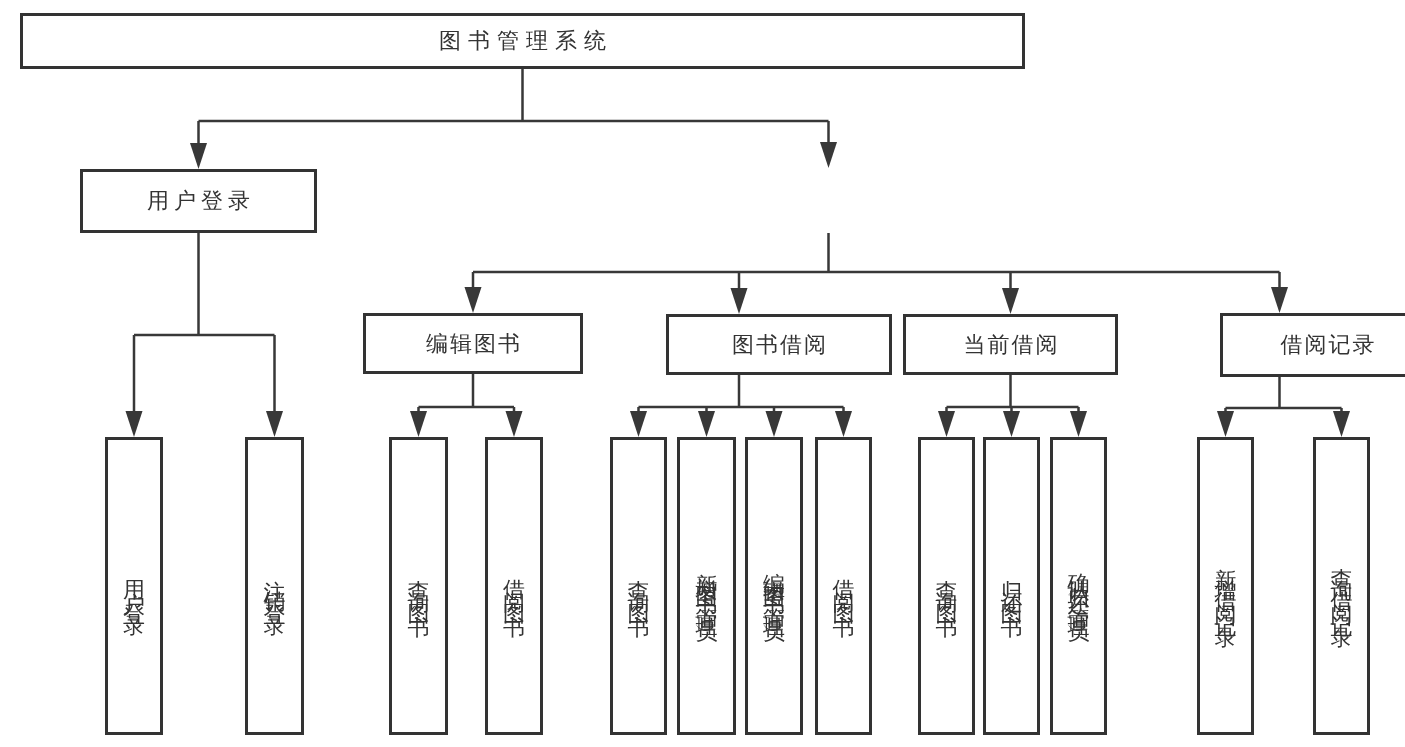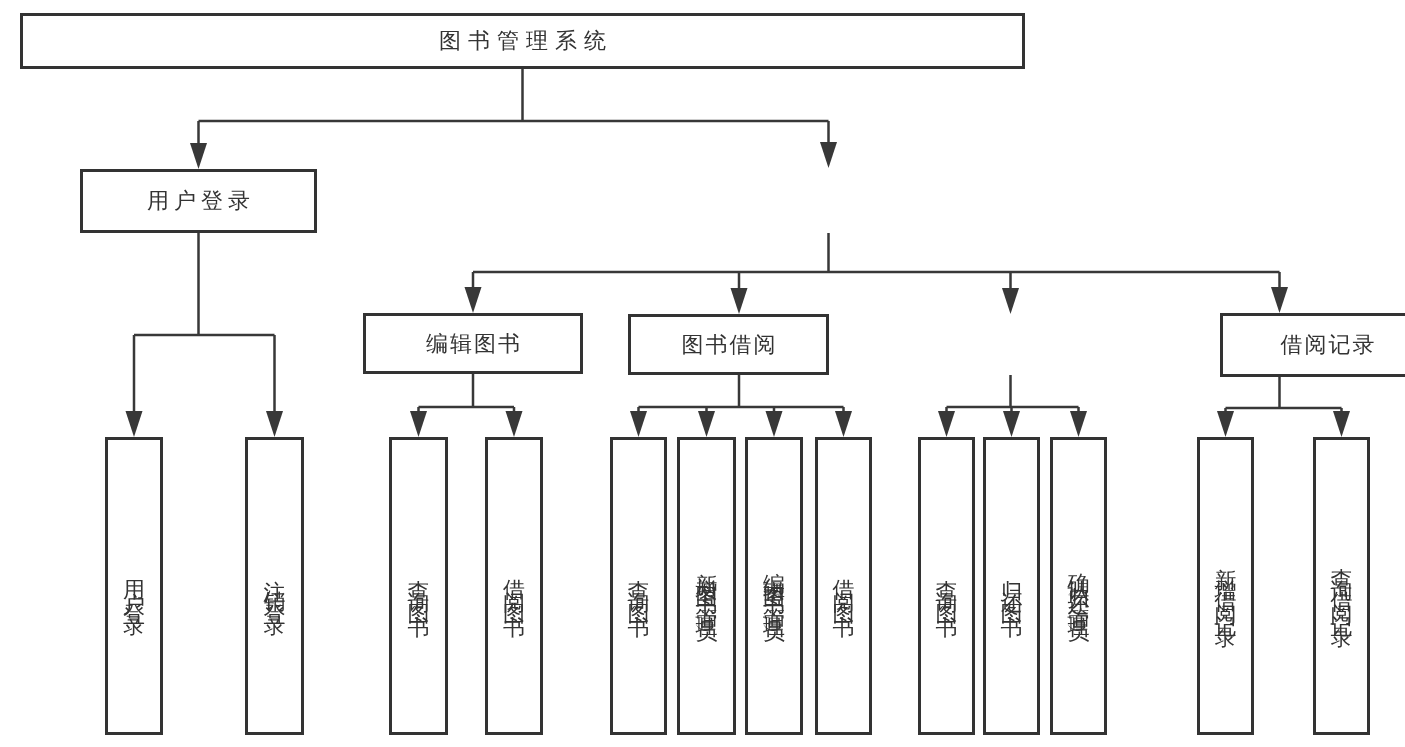--- a/index.html
+++ b/index.html
@@ -87,22 +87,25 @@
     <span class="lbl">图书管理系统</span>
   </div>
 
   <div class="box lvl1" style="left:80px;top:169px;width:237px;height:64px">
     <span class="lbl">用户登录</span>
   </div>
 
   <div class="box lvl2" style="left:363px;top:313px;width:220px;height:61px">
     <span class="lbl">编辑图书</span>
   </div>
-  <div class="box lvl2" style="left:628px;top:314px;width:201px;height:61px">
+  <div class="box lvl2" style="left:666px;top:314px;width:226px;height:61px">
     <span class="lbl">图书借阅</span>
+  </div>
+  <div class="box lvl2" style="left:903px;top:314px;width:215px;height:61px">
+    <span class="lbl">当前借阅</span>
   </div>
   <div class="box lvl2" style="left:1220px;top:313px;width:215px;height:64px">
     <span class="lbl">借阅记录</span>
   </div>
 
   <div class="box vbox" style="left:105px;top:437px;width:58px;height:298px">
     <span class="lbl">用户登录</span>
   </div>
   <div class="box vbox" style="left:245px;top:437px;width:59px;height:298px">
     <span class="lbl">注销登录</span>

